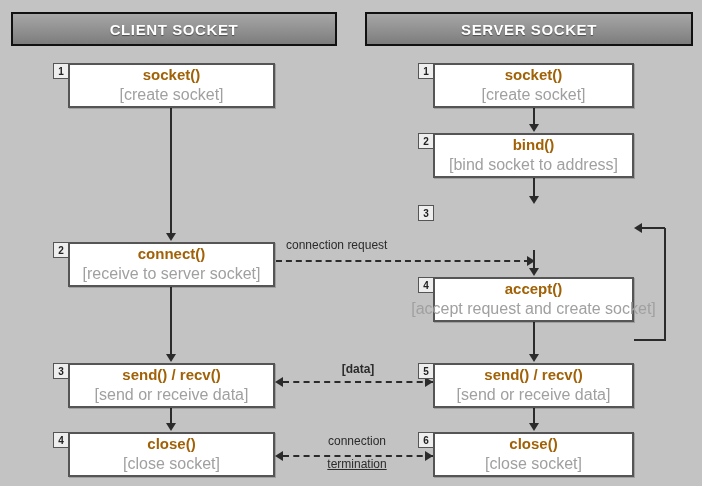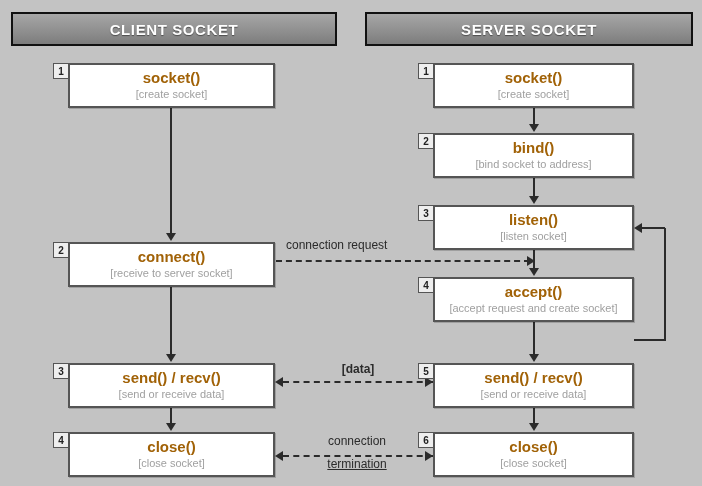--- a/index.html
+++ b/index.html
@@ -50,21 +50,21 @@
     z-index: 4;
   }
   .node .fn {
     font-size: 15px;
     font-weight: bold;
     color: #a16207;
     line-height: 1.1;
     white-space: nowrap;
   }
   .node .desc {
-    font-size: 11px;
+    font-size: 16px;
     color: #a0a0a0;
     line-height: 1.2;
     margin-top: 2px;
     white-space: nowrap;
   }
 
   
   .badge {
     position: absolute;
     width: 16px;
@@ -225,24 +225,20 @@
     <div class="desc">[create socket]</div>
   </div>
 
   <div class="badge" style="left:418px; top:133px;">2</div>
   <div class="node" style="left:433px; top:133px; width:201px; height:45px;">
     <div class="fn">bind()</div>
     <div class="desc">[bind socket to address]</div>
   </div>
 
   <div class="badge" style="left:418px; top:205px;">3</div>
-  <div class="node" style="left:433px; top:205px; width:201px; height:45px;">
-    <div class="fn">listen()</div>
-    <div class="desc">[listen socket]</div>
-  </div>
 
   <div class="badge" style="left:418px; top:277px;">4</div>
   <div class="node" style="left:433px; top:277px; width:201px; height:45px;">
     <div class="fn">accept()</div>
     <div class="desc">[accept request and create socket]</div>
   </div>
 
   <div class="badge" style="left:418px; top:363px;">5</div>
   <div class="node" style="left:433px; top:363px; width:201px; height:45px;">
     <div class="fn">send() / recv()</div>

